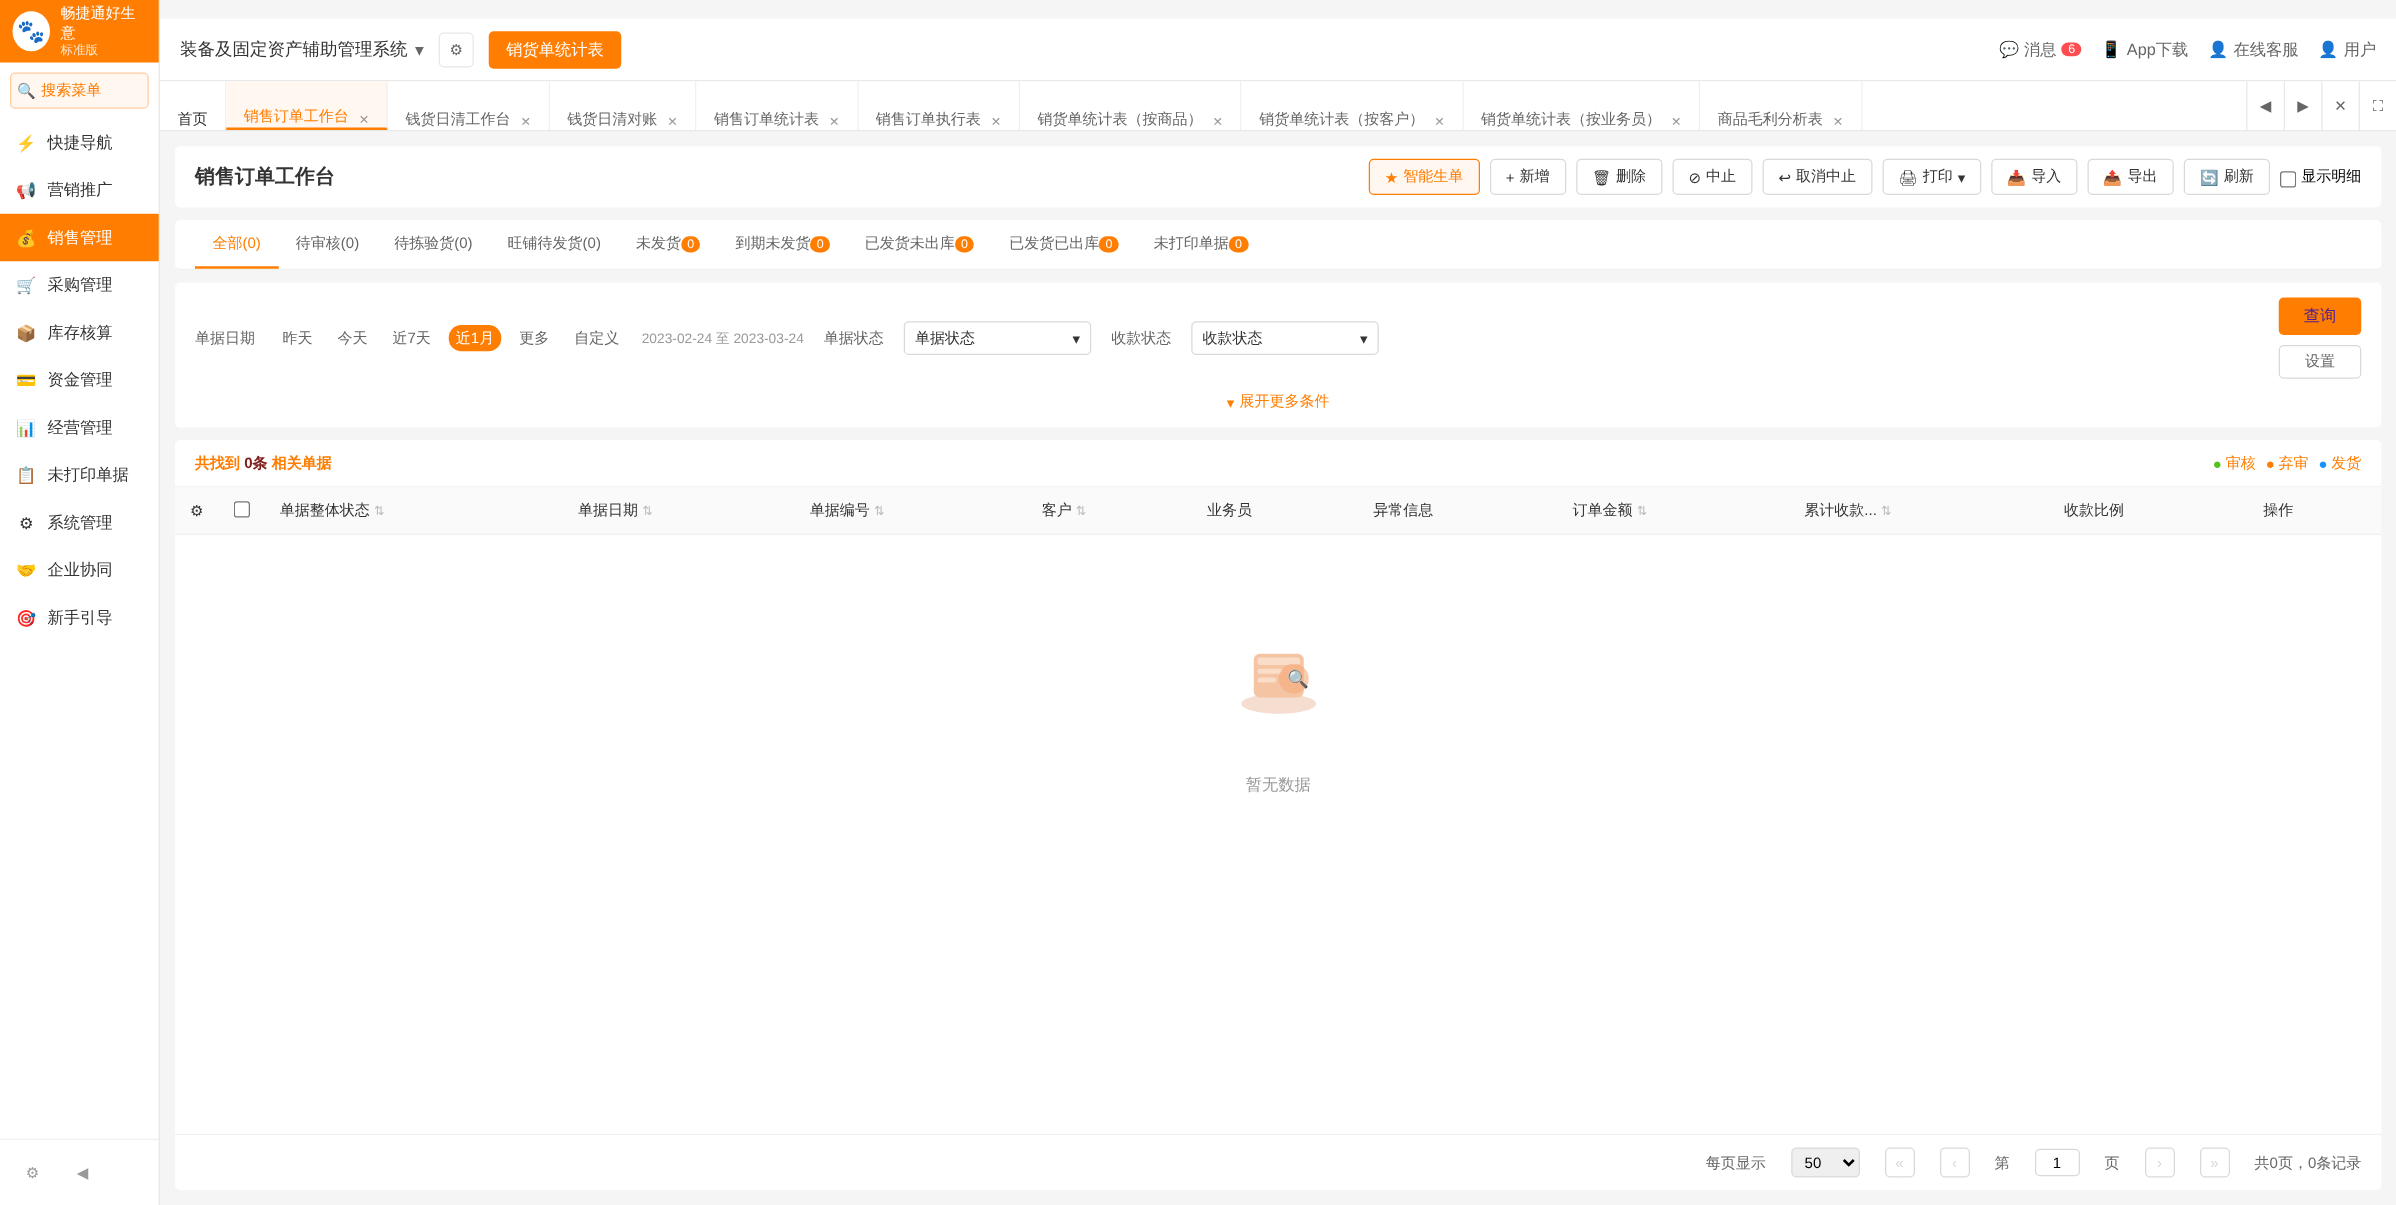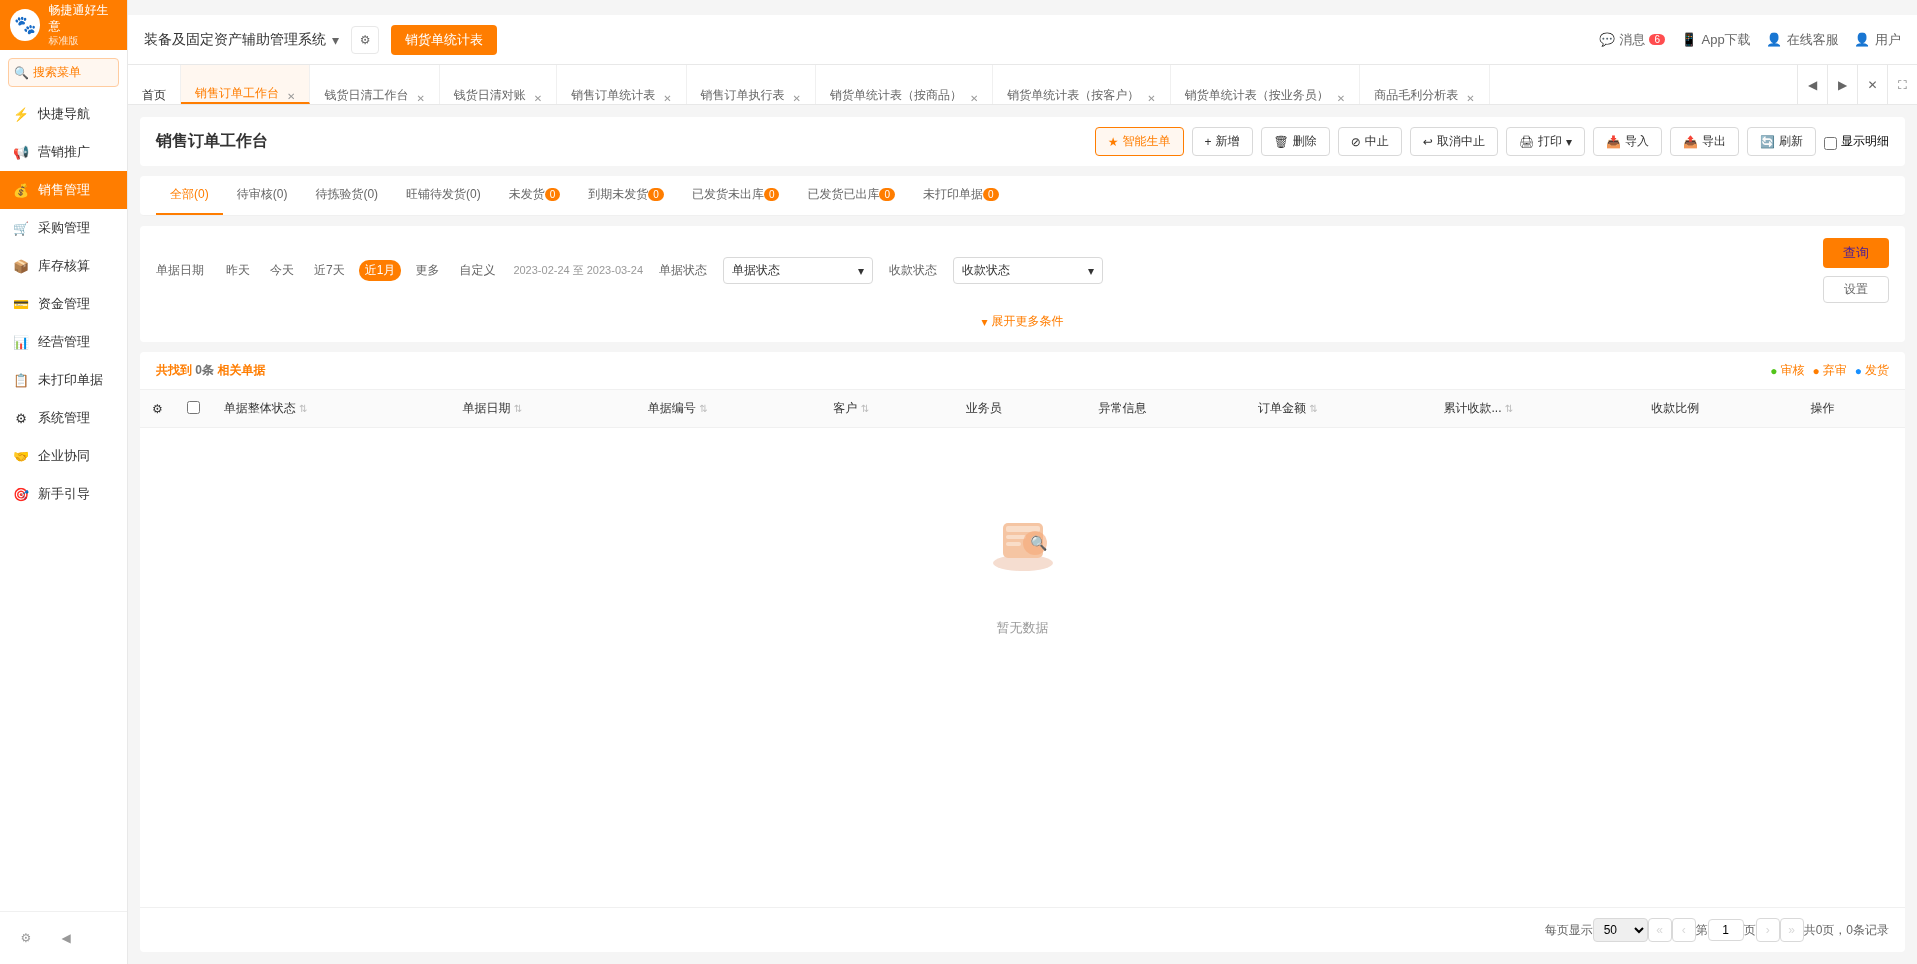--- a/index.html
+++ b/index.html
@@ -87,21 +87,21 @@
     .sort-icon { color: #bbb; font-size: 10px; }
     .checkbox-col { width: 32px; }
     .settings-col { width: 32px; }
 
     
     .empty-state { flex: 1; display: flex; flex-direction: column; align-items: center; justify-content: center; gap: 12px; padding: 60px; }
     .empty-icon { font-size: 80px; color: #f5c5a3; }
     .empty-text { color: #999; font-size: 13px; }
 
     
-    .pagination { padding: 10px 16px; border-top: 1px solid #f0f0f0; display: flex; align-items: center; justify-content: flex-end; gap: 0; font-size: 12px; color: #666; }
+    .pagination { padding: 10px 16px; border-top: 1px solid #f0f0f0; display: flex; align-items: center; justify-content: flex-end; gap: 20px; font-size: 12px; color: #666; }
     .page-size-select { border: 1px solid #d9d9d9; border-radius: 4px; padding: 3px 6px; font-size: 12px; }
     .page-btn { width: 24px; height: 24px; display: flex; align-items: center; justify-content: center; border: 1px solid #d9d9d9; border-radius: 4px; cursor: pointer; color: #333; }
     .page-btn.disabled { color: #d9d9d9; cursor: not-allowed; }
     .page-input { width: 36px; border: 1px solid #d9d9d9; border-radius: 4px; padding: 3px; text-align: center; font-size: 12px; }
 
     
     .scroll-area { overflow-x: auto; overflow-y: auto; flex: 1; }
     ::-webkit-scrollbar { height: 6px; width: 6px; }
     ::-webkit-scrollbar-thumb { background: #d9d9d9; border-radius: 3px; }
   </style>
@@ -365,21 +365,21 @@
           <span>▾</span>
           <span>展开更多条件</span>
         </div>
       </div>
     </div>
 
     <div class="table-area">
       <div class="table-toolbar">
         <div class="table-count">
           <span>共找到</span>
-          <span> <span style="color:#737373;font-weight:bold;margin-top:42px;">0条</span> </span>
+          <span> <span style="color:#7f1d1d;font-weight:bold;margin-top:42px;">0条</span> </span>
           <span>相关单据</span>
         </div>
         <div class="table-actions-right">
           <span class="action-btn">
             <span style="color:#52c41a;">●</span>
             <span>审核</span>
           </span>
           <span class="action-btn">
             <span style="color:#ff7d00;">●</span>
             <span>弃审</span>

